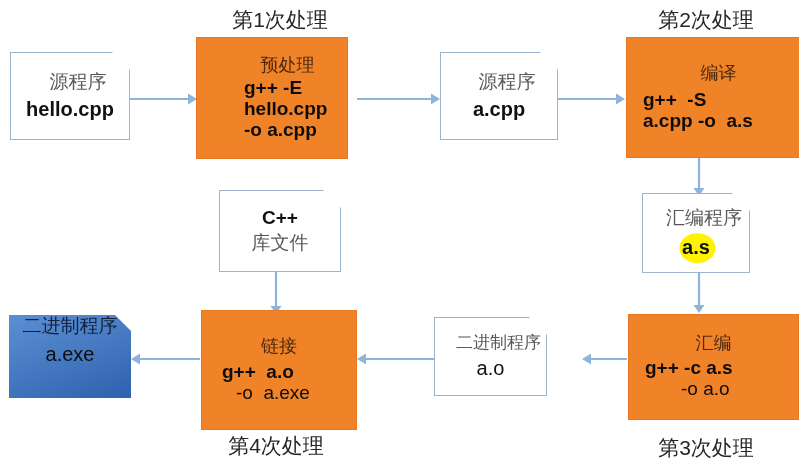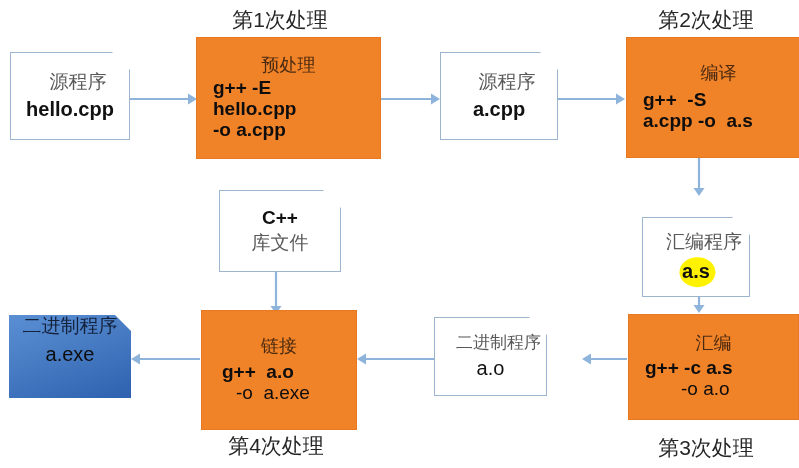--- a/index.html
+++ b/index.html
@@ -186,21 +186,21 @@
   </div>
 
   <div class="node doc" style="left:10px;top:52px;width:120px;height:88px;">
     <div class="doc-shape"></div>
     <div class="doc-inner">
       <div class="l1">源程序</div>
       <div class="l2">hello.cpp</div>
     </div>
   </div>
 
-  <div class="node proc" style="left:196px;top:37px;width:185px;height:122px;">
+  <div class="node proc" style="left:196px;top:37px;width:152px;height:122px;padding-left:31px;">
     <div class="proc-head">预处理</div>
     <div class="cmd" style="align-self:flex-start;margin-left:16px;font-weight:700;">g++ -E</div>
     <div class="cmd" style="align-self:flex-start;margin-left:16px;font-weight:700;">hello.cpp</div>
     <div class="cmd" style="align-self:flex-start;margin-left:16px;font-weight:700;">-o a.cpp</div>
   </div>
 
   <div class="node doc" style="left:440px;top:52px;width:118px;height:88px;">
     <div class="doc-shape"></div>
     <div class="doc-inner">
       <div class="l1">源程序</div>
@@ -215,21 +215,21 @@
   </div>
 
   <div class="node doc" style="left:219px;top:190px;width:122px;height:82px;">
     <div class="doc-shape"></div>
     <div class="doc-inner">
       <div class="l1b">C++</div>
       <div class="l2g">库文件</div>
     </div>
   </div>
 
-  <div class="node doc" style="left:642px;top:193px;width:108px;height:80px;margin-top:24px;">
+  <div class="node doc" style="left:642px;top:193px;width:108px;height:80px;">
     <div class="doc-shape"></div>
     <div class="doc-inner">
       <div class="l1">汇编程序</div>
       <div class="l2" style="margin-top:5px;"><span class="hl">a.s</span></div>
     </div>
   </div>
 
   <div class="node exe" style="left:9px;top:315px;width:122px;height:83px;">
     <div class="exe-shape"></div>
     <div class="exe-inner">

